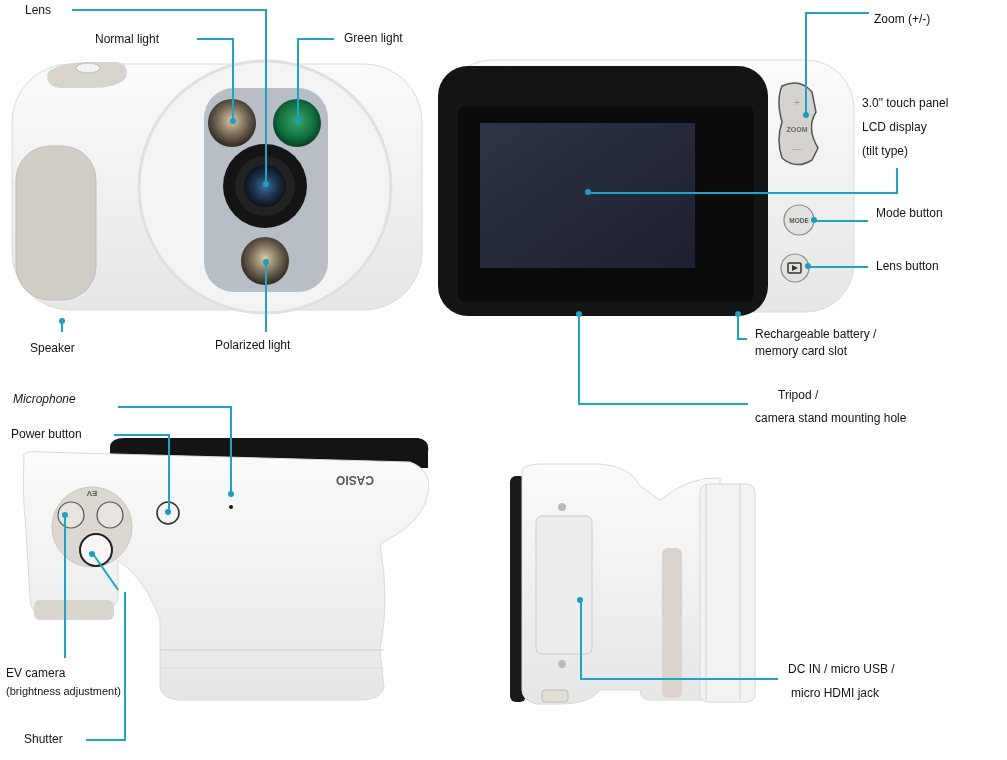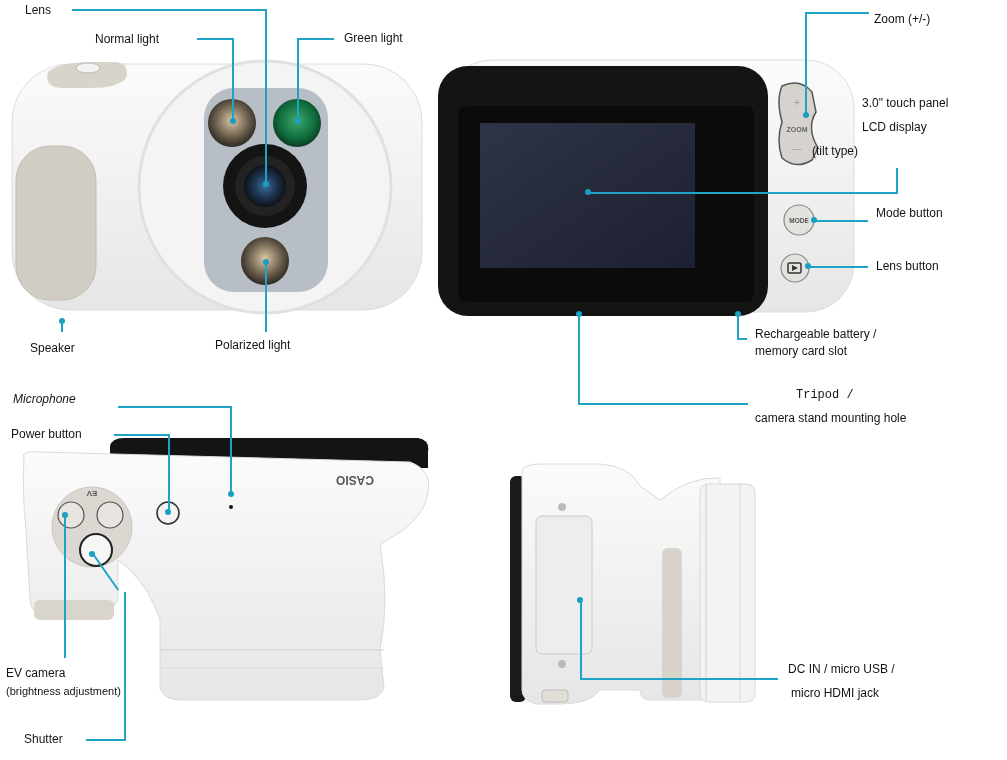--- a/index.html
+++ b/index.html
@@ -166,26 +166,26 @@
 
 <div class="lbl" style="left:25px;top:1px;">Lens</div>
 <div class="lbl" style="left:95px;top:30px;">Normal light</div>
 <div class="lbl" style="left:344px;top:29px;">Green light</div>
 <div class="lbl" style="left:30px;top:339px;">Speaker</div>
 <div class="lbl" style="left:215px;top:336px;">Polarized light</div>
 
 <div class="lbl" style="left:874px;top:4px;margin-top:6px;">Zoom (+/-)</div>
 <div class="lbl" style="left:862px;top:94px;">3.0" touch panel</div>
 <div class="lbl" style="left:862px;top:118px;">LCD display</div>
-<div class="lbl" style="left:812px;top:142px;">(tilt type)</div>
+<div class="lbl" style="left:862px;top:142px;">(tilt type)</div>
 <div class="lbl" style="left:876px;top:196px;margin-top:8px;">Mode button</div>
 <div class="lbl" style="left:876px;top:257px;">Lens button</div>
 <div class="lbl" style="left:755px;top:325px;">Rechargeable battery /</div>
 <div class="lbl" style="left:755px;top:342px;">memory card slot</div>
-<div class="lbl" style="left:796px;top:386px;font-family:Liberation Mono, monospace;">Tripod /</div>
+<div class="lbl" style="left:778px;top:386px;">Tripod /</div>
 <div class="lbl" style="left:755px;top:409px;">camera stand mounting hole</div>
 
 <div class="lbl" style="left:13px;top:390px;font-style:italic;">Microphone</div>
 <div class="lbl" style="left:11px;top:425px;">Power button</div>
 <div class="lbl" style="left:6px;top:664px;">EV camera</div>
 <div class="lbl sub" style="left:6px;top:684px;">(brightness adjustment)</div>
 <div class="lbl" style="left:24px;top:730px;">Shutter</div>
 
 <div class="lbl" style="left:788px;top:660px;">DC IN / micro USB /</div>
 <div class="lbl" style="left:791px;top:684px;">micro HDMI jack</div>

